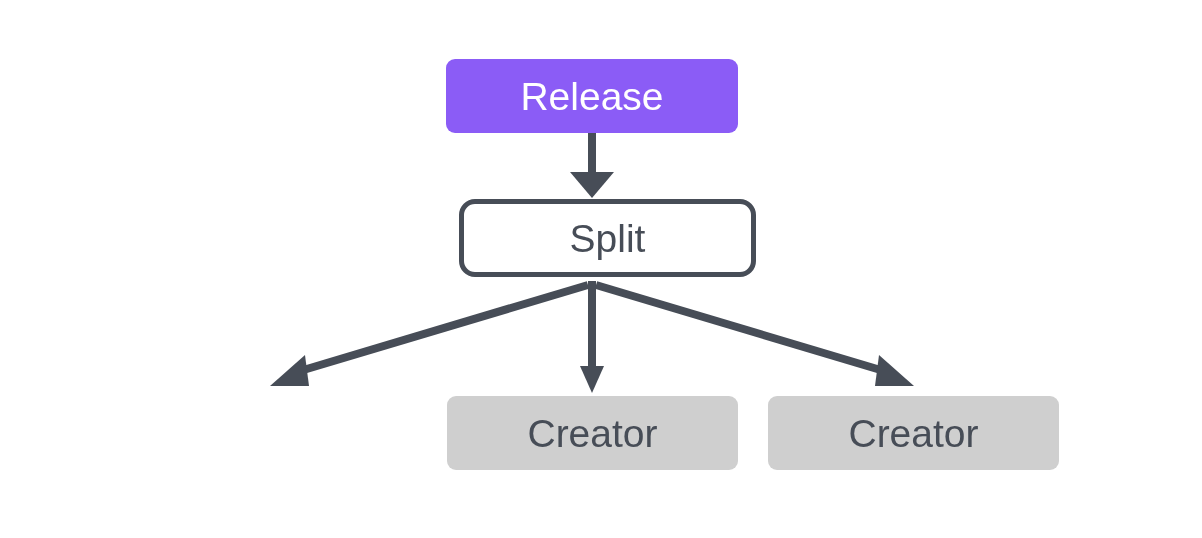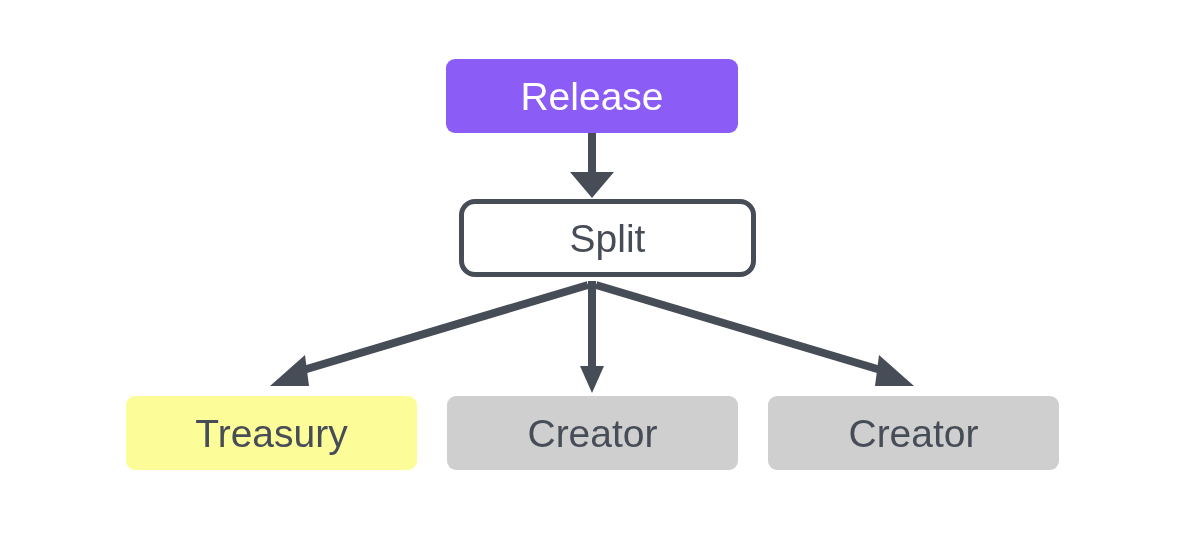--- a/index.html
+++ b/index.html
@@ -128,23 +128,20 @@
   </svg>
 
   <div class="node" id="node-release">
     <span class="node-label">Release</span>
   </div>
 
   <div class="node" id="node-split">
     <span class="node-label">Split</span>
   </div>
 
-  <div class="node" id="node-treasury">
-    <span class="node-label">Treasury</span>
-  </div>
 
   <div class="node" id="node-creator-1">
     <span class="node-label">Creator</span>
   </div>
 
   <div class="node" id="node-creator-2">
     <span class="node-label">Creator</span>
   </div>
 
 </div>

